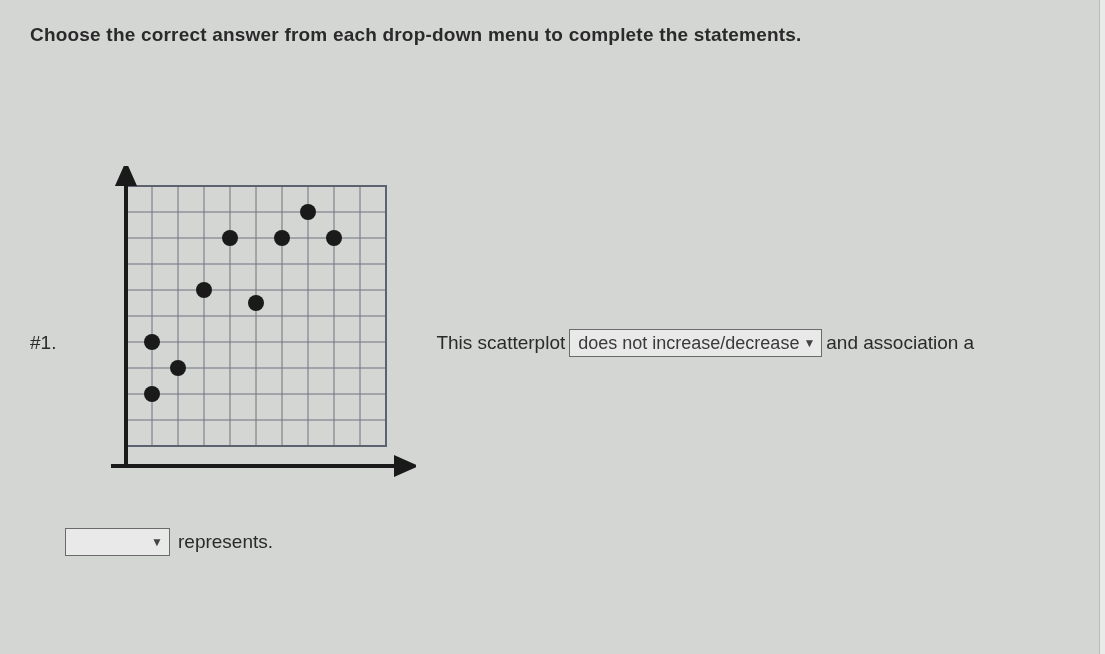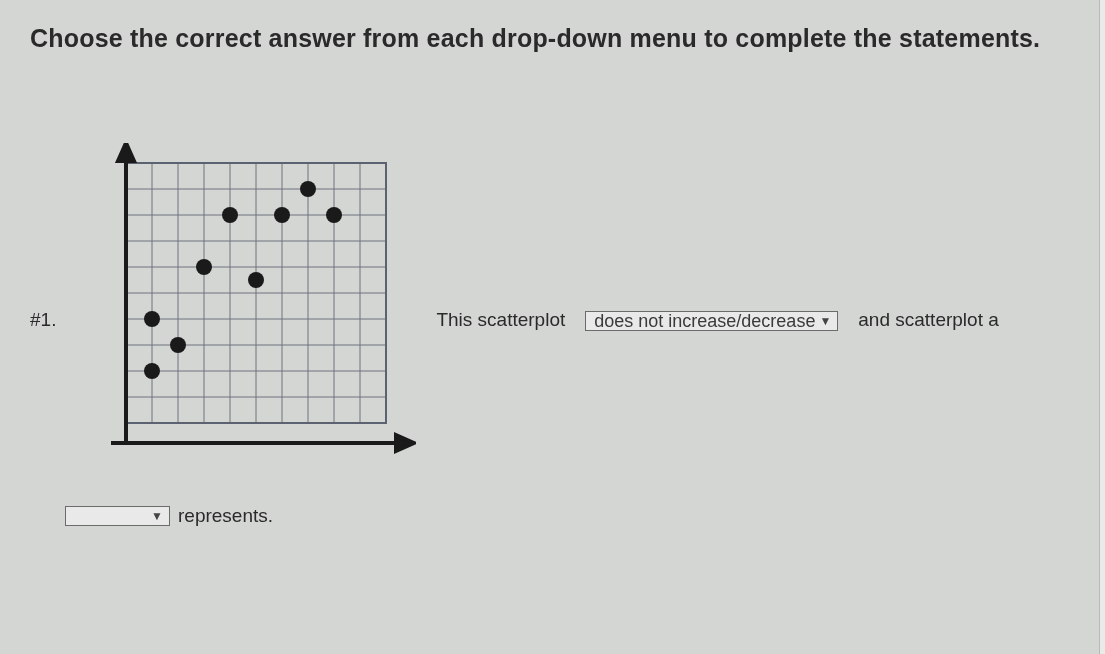--- a/index.html
+++ b/index.html
@@ -11,23 +11,23 @@
     width: 1105px;
     height: 654px;
     overflow: hidden;
     position: relative;
   }
   .page {
     padding: 24px 30px;
   }
   .instruction {
     font-weight: bold;
-    font-size: 25px;
+    font-size: 19px;
     color: #2a2a2a;
-    margin-bottom: 90px;
+    margin-bottom: 120px;
     letter-spacing: 0.2px;
   }
   .content-row {
     display: flex;
     align-items: center;
     gap: 20px;
   }
   .q-label {
     font-size: 19px;
     color: #2a2a2a;
@@ -40,36 +40,36 @@
     position: relative;
   }
   .scatter {
     width: 330px;
     height: 330px;
   }
   .statement {
     font-size: 19px;
     color: #2a2a2a;
     display: flex;
-    align-items: flex-end;
+    align-items: center;
     flex-wrap: wrap;
-    gap: 20px;
+    gap: 4px;
     padding-top: 20px;
   }
   .dropdown {
     border: 1px solid #6b6b6b;
     background: #e8e9e8;
     font-size: 18px;
     color: #3a3a3a;
     padding: 2px 6px 2px 8px;
     display: inline-flex;
     align-items: center;
     gap: 4px;
     cursor: pointer;
-    height: 20px;
+    height: 28px;
   }
   .dropdown.small {
     width: 105px;
     justify-content: flex-end;
   }
   .chevron {
     font-size: 12px;
     color: #444;
   }
   .assoc-row {
@@ -151,21 +151,21 @@
           </g>
       </svg>
     </div>
 
     <div class="statement">
       <span>This scatterplot</span>
       <span class="dropdown">
         <span>does not increase/decrease</span>
         <span class="chevron">▼</span>
       </span>
-      <span>and scatterplot a</span>
+      <span>and association a</span>
     </div>
   </div>
 
   <div class="assoc-row">
     <span class="dropdown small">
       <span></span>
       <span class="chevron">▼</span>
     </span>
     <span>represents.</span>
   </div>

